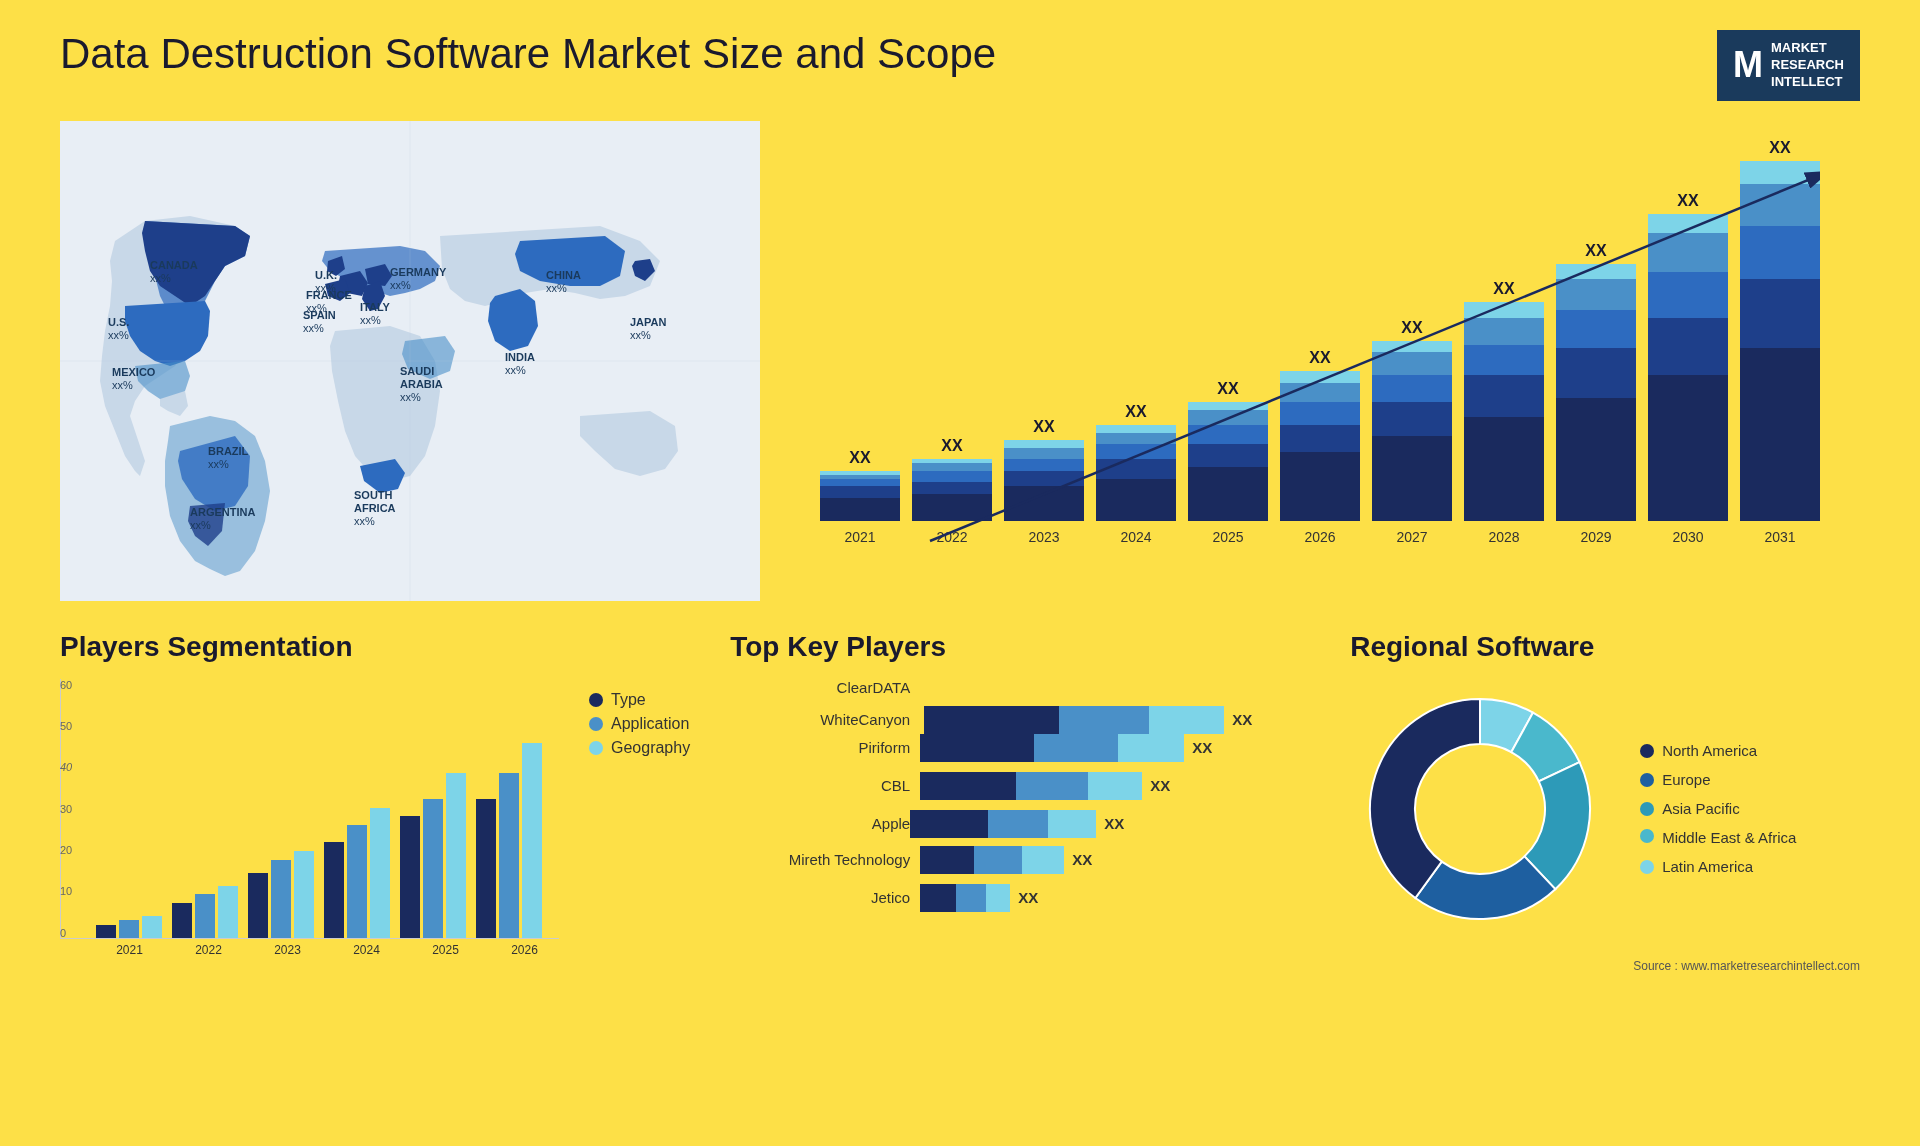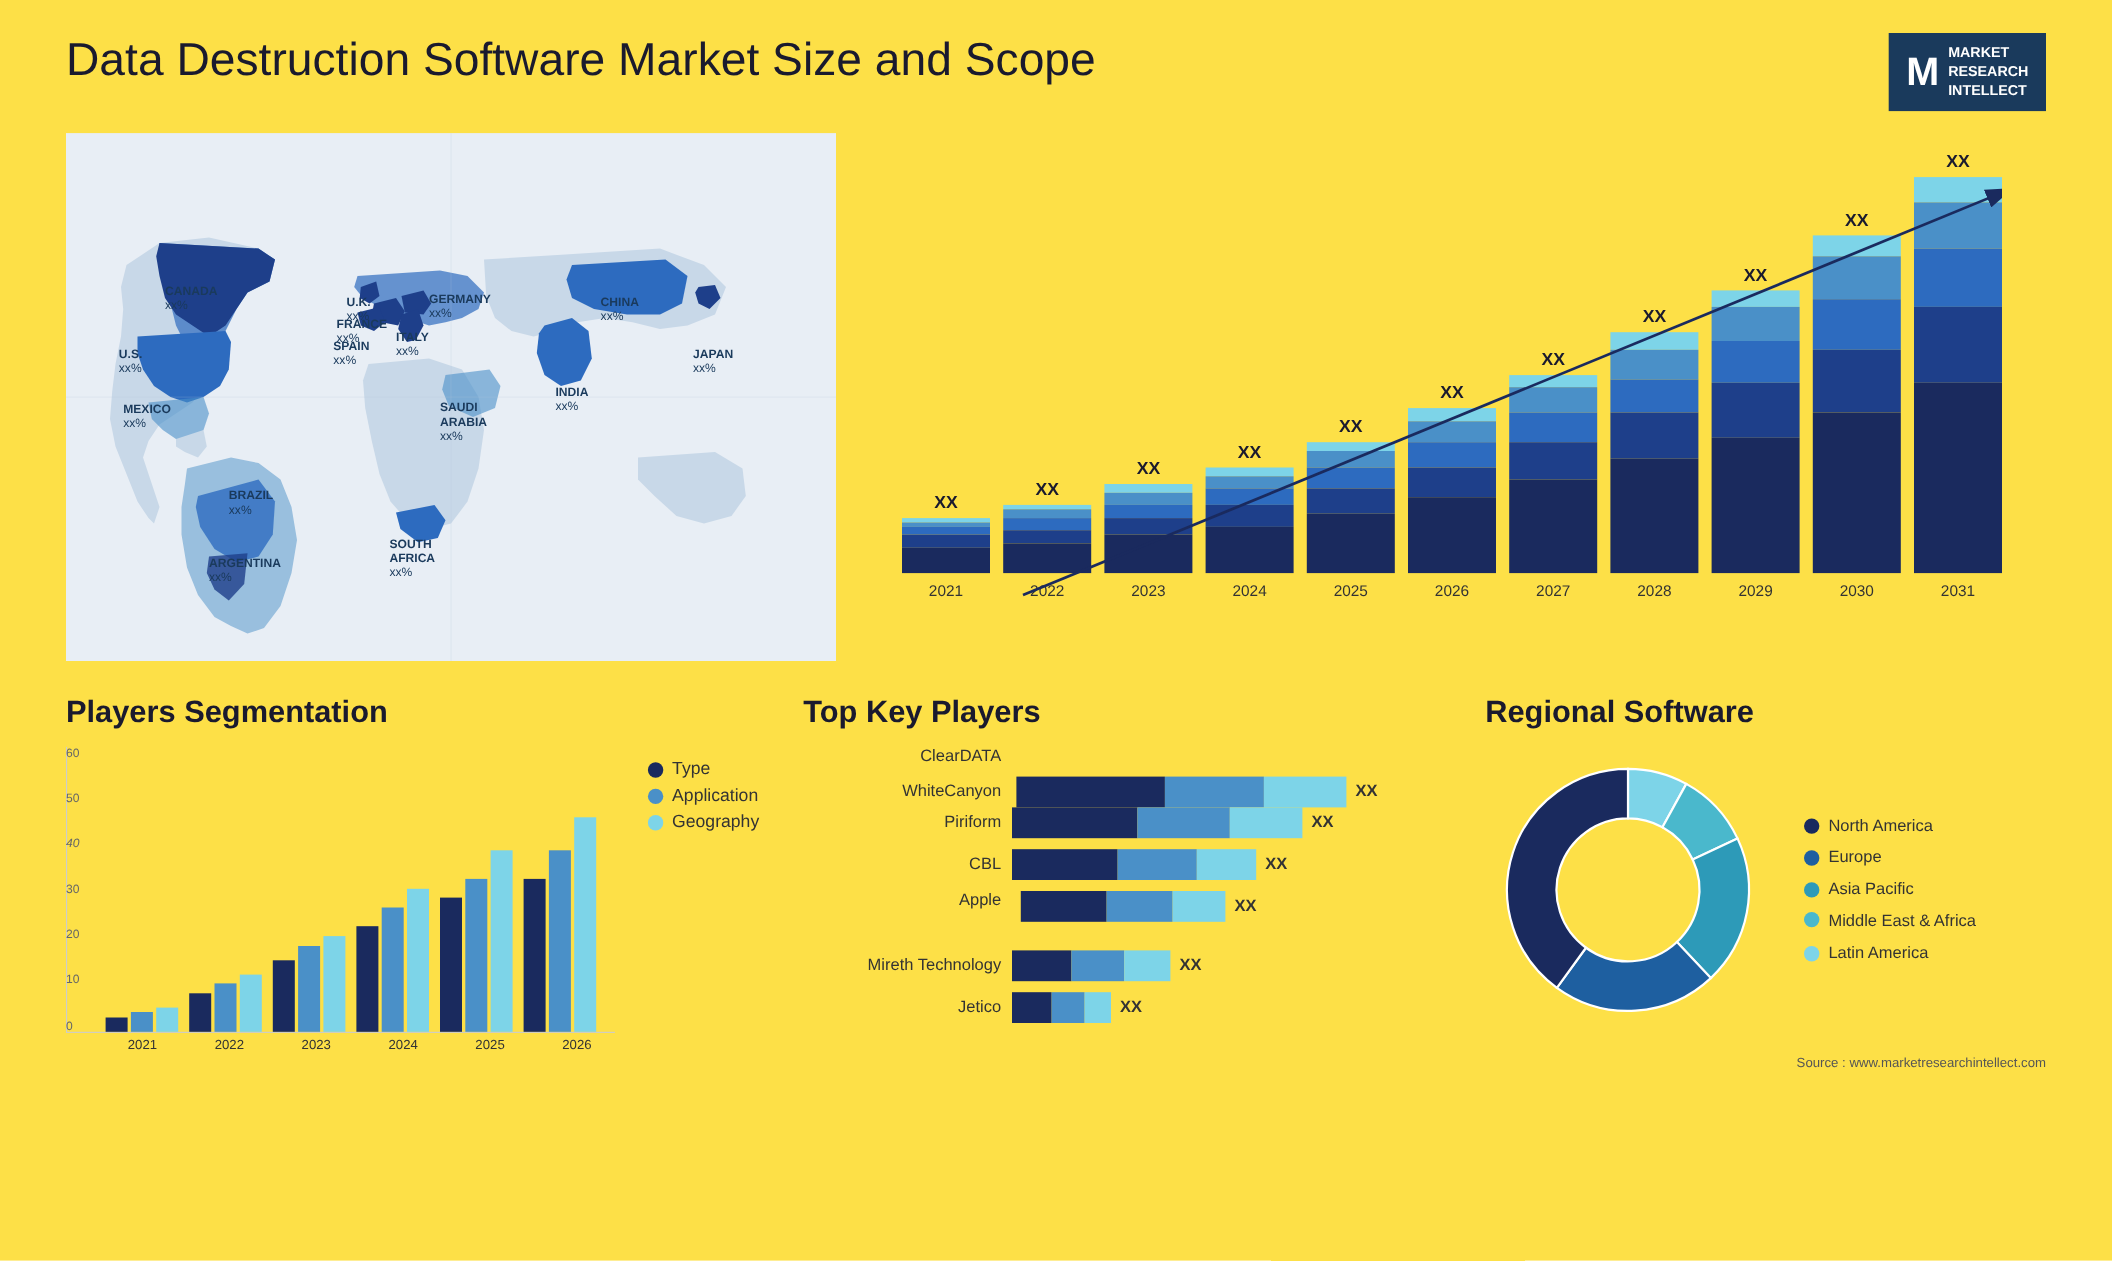--- a/index.html
+++ b/index.html
@@ -485,21 +485,21 @@
             <div style="width: 180px; font-size: 15px; color: rgb(51, 51, 51); text-align: right;">CBL</div>
             <div style="display: flex; align-items: center; gap: 8px;">
               <div style="height: 28px; display: flex;">
                 <div style="height: 28px; width: 96px; background: rgb(26, 42, 94);"></div>
                 <div style="height: 28px; width: 72px; background: rgb(74, 144, 200);"></div>
                 <div style="height: 28px; width: 54px; background: rgb(125, 212, 232);"></div>
               </div>
               <span style="font-size: 15px; font-weight: 700; color: rgb(51, 51, 51);">XX</span>
             </div>
           </div>
-          <div style="display: flex; margin-bottom: 26px; gap: 18px;">
+          <div style="display: flex; align-items: center; margin-bottom: 8px; gap: 0;">
             <div style="width: 180px; font-size: 15px; color: rgb(51, 51, 51); text-align: right;">Apple</div>
             <div style="display: flex; align-items: center; gap: 8px;">
               <div style="height: 28px; display: flex;">
                 <div style="height: 28px; width: 78px; background: rgb(26, 42, 94);"></div>
                 <div style="height: 28px; width: 60px; background: rgb(74, 144, 200);"></div>
                 <div style="height: 28px; width: 48px; background: rgb(125, 212, 232);"></div>
               </div>
               <span style="font-size: 15px; font-weight: 700; color: rgb(51, 51, 51);">XX</span>
             </div>
           </div>

